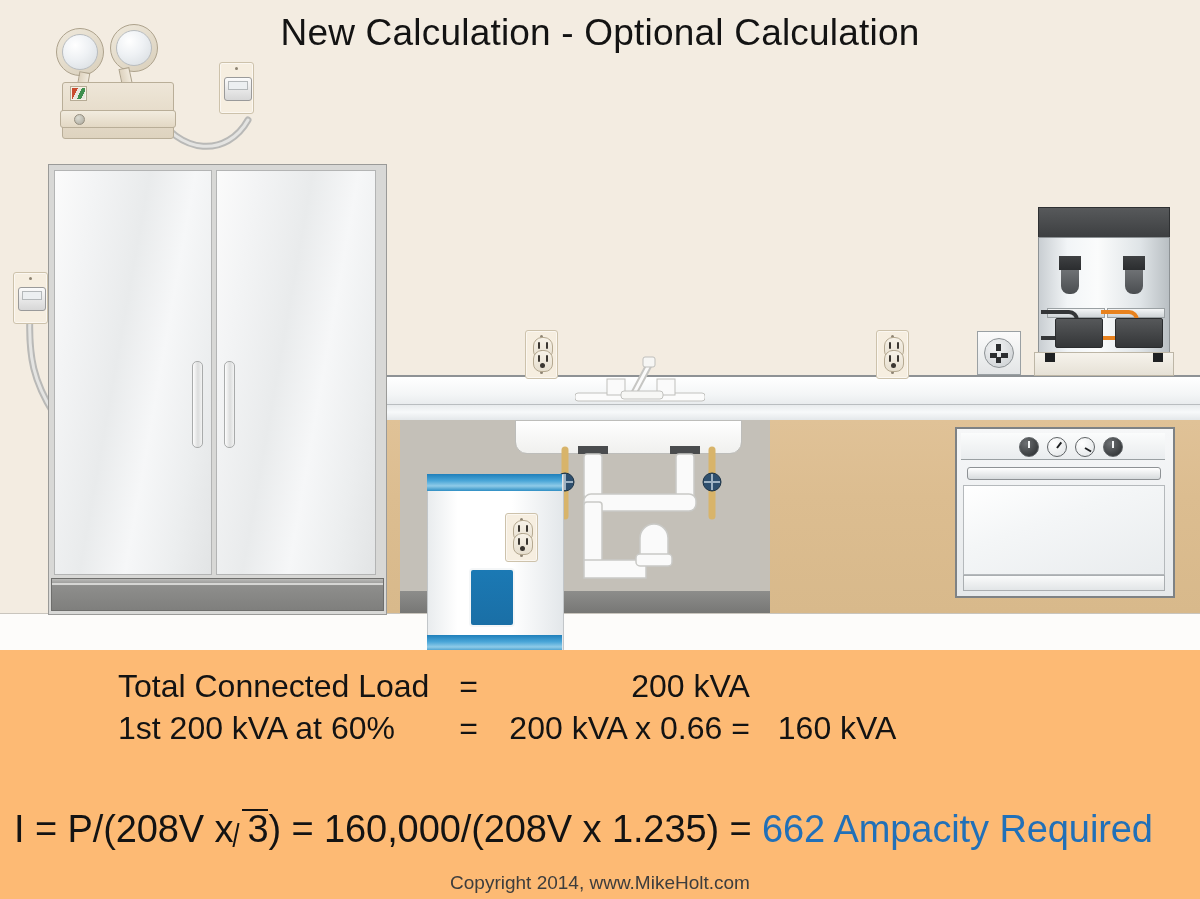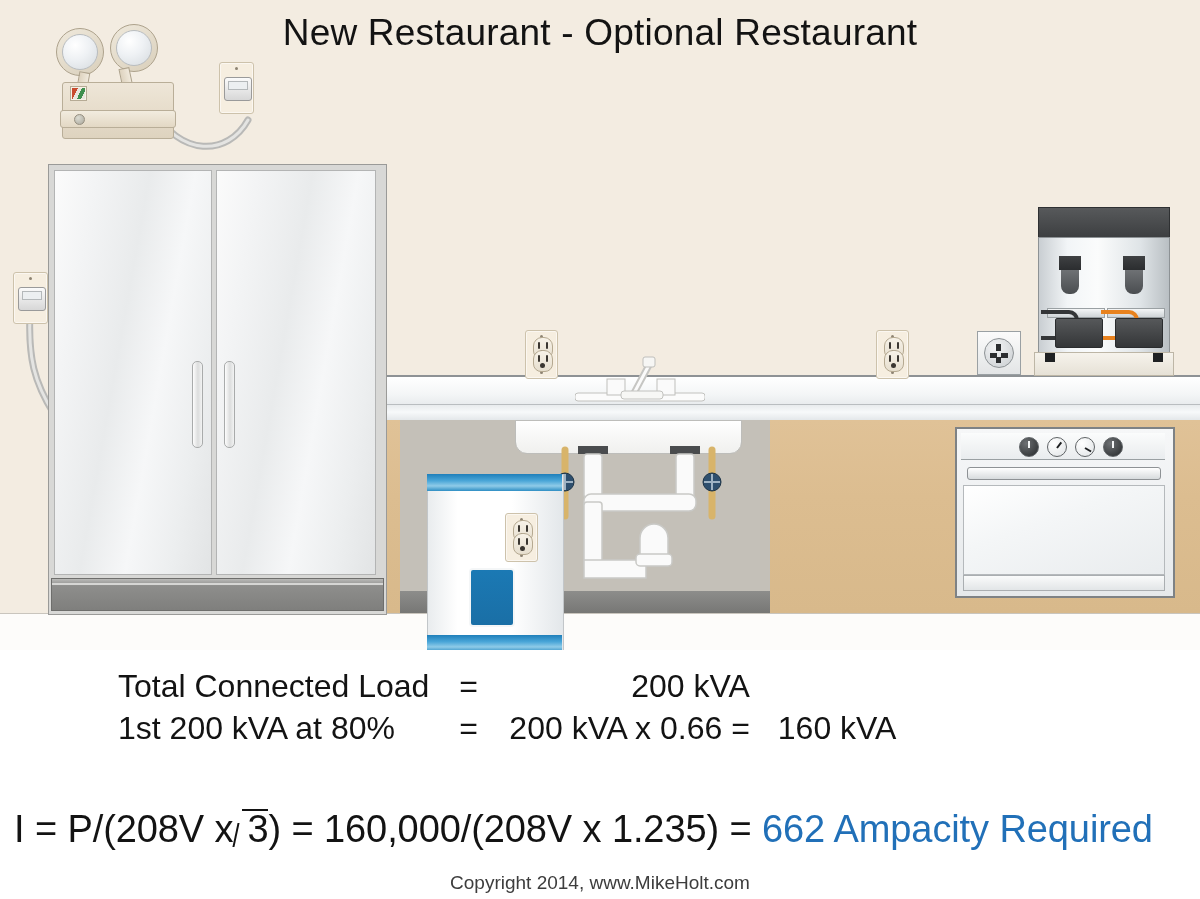--- a/index.html
+++ b/index.html
@@ -332,21 +332,21 @@
   .cm-base {
     position: absolute; left: 0; top: 145px; width: 138px; height: 22px;
     background: linear-gradient(180deg,#f6f3ec,#e6e1d6);
     border: 1px solid #bdb6a6;
   }
   .cm-foot { position: absolute; top: 0; width: 10px; height: 9px; background: #1f2123; }
 
   
   #info-panel {
     position: absolute; left: 0; top: 650px; width: 1200px; height: 249px;
-    background: #ffffff;
+    background: #fdba74;
   }
   #calc-table {
     position: absolute; left: 118px; top: 17px;
     border-collapse: collapse;
     font-size: 0;
   }
   #calc-table td {
     font-family: "Liberation Sans", sans-serif;
     font-size: 32px;
     color: #131313;
@@ -381,21 +381,21 @@
 </style>
 </head>
 <body>
 
 <div id="stage">
 
   <div id="scene">
     <div class="wall"></div>
 
     <div id="title-block">
-      <div id="title-main">New Restaurant - Optional Restaurant</div>
+      <div id="title-main">New Calculation - Optional Calculation</div>
     </div>
 
     <div id="emerg-light">
       <div class="em-head" id="em-head-l">
         <div class="ring"></div>
         <div class="lens"></div>
         <div class="stem"></div>
       </div>
       <div class="em-head" id="em-head-r">
         <div class="ring"></div>
@@ -601,21 +601,21 @@
 
     <table id="calc-table">
       <tbody>
           <tr>
         <td>Total Connected Load</td>
         <td class="c-eq">=</td>
         <td class="c-expr">200 kVA</td>
         <td class="c-res"></td>
       </tr>
       <tr>
-        <td>1st 200 kVA at 80%</td>
+        <td>1st 200 kVA at 60%</td>
         <td class="c-eq">=</td>
         <td class="c-expr">200 kVA x 0.66 =</td>
         <td class="c-res">160 kVA</td>
       </tr>
     </tbody>
       </table>
 
     <div id="formula"><span>I = P/(208V x</span><span class="radic"><span class="hook"></span><span class="bar"></span><span>3</span></span><span>) = 160,000/(208V x 1.235) = </span><span class="ans">662 Ampacity Required</span></div>
 
     <div id="copyright">Copyright 2014, www.MikeHolt.com</div>

